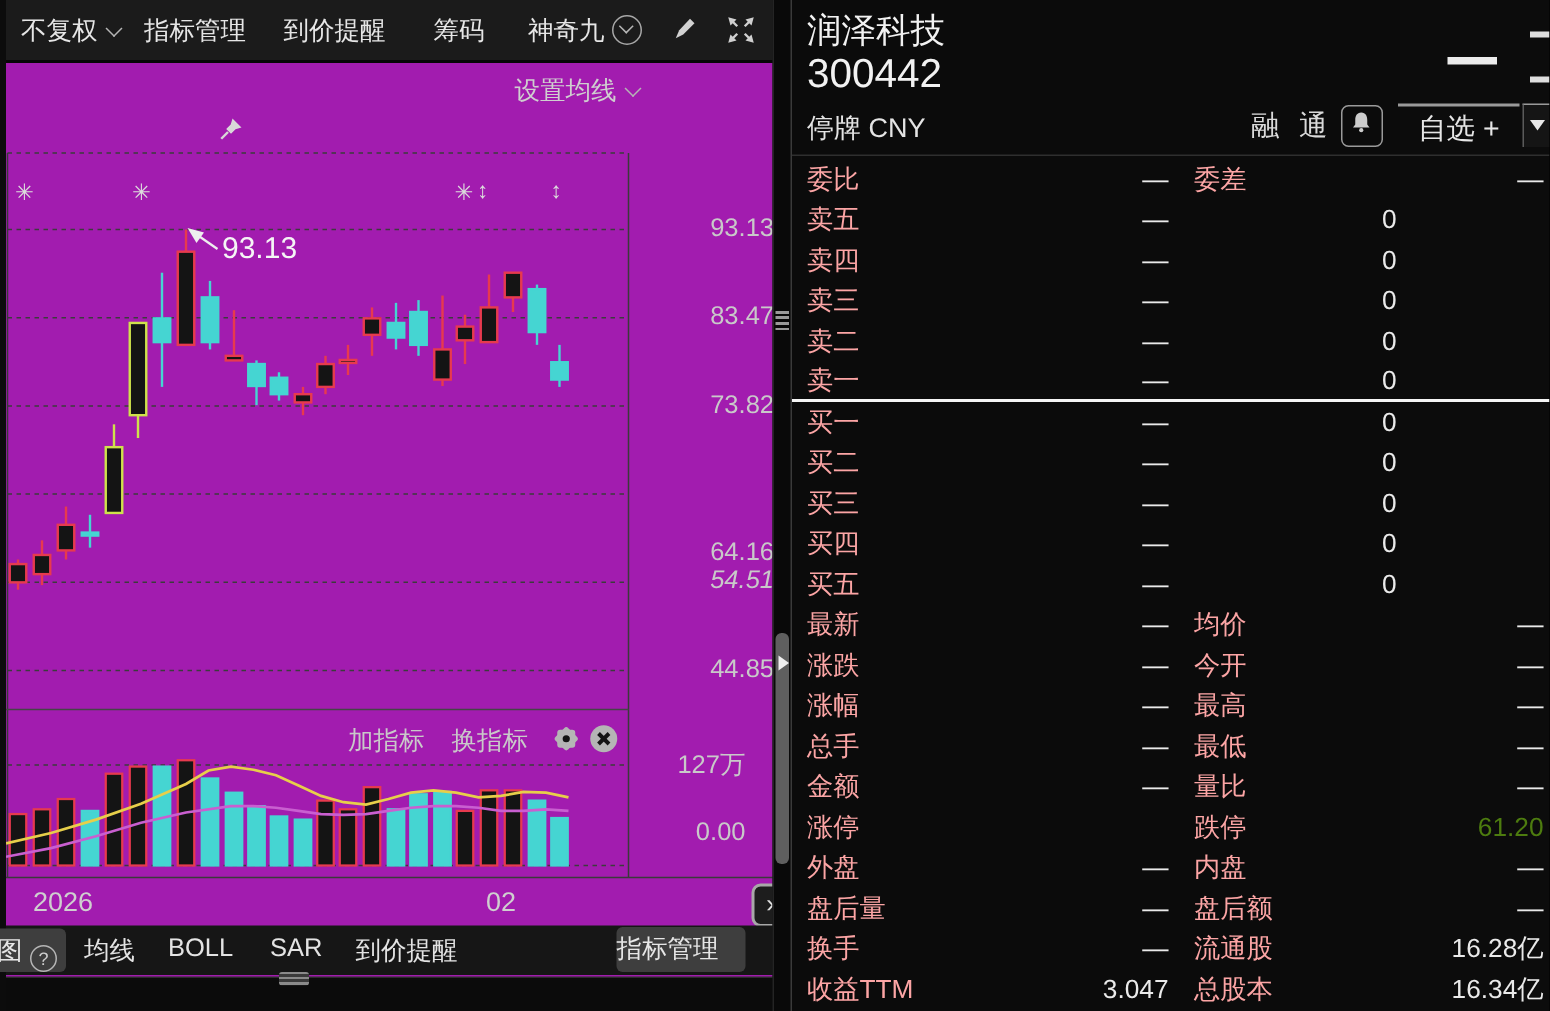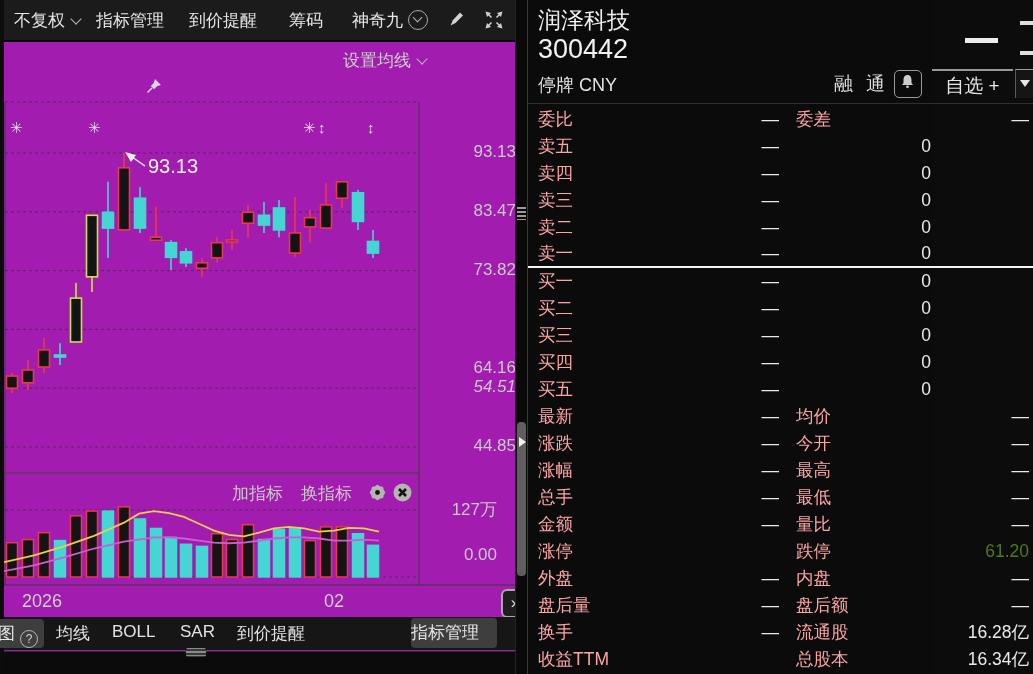--- a/index.html
+++ b/index.html
@@ -380,18 +380,19 @@
           <span class="qv rv ">—</span>
         </div>
         <div class="qrow">
           <span class="ql">换手</span>
           <span class="qv lv ">—</span>
           <span class="ql rl">流通股</span>
           <span class="qv rv ">16.28亿</span>
         </div>
         <div class="qrow">
           <span class="ql">收益TTM</span>
+          <span class="qv lv ">3.047</span>
           <span class="ql rl">总股本</span>
           <span class="qv rv ">16.34亿</span>
         </div>
       </div>
   </div>
 </div>
 
 </body></html>

